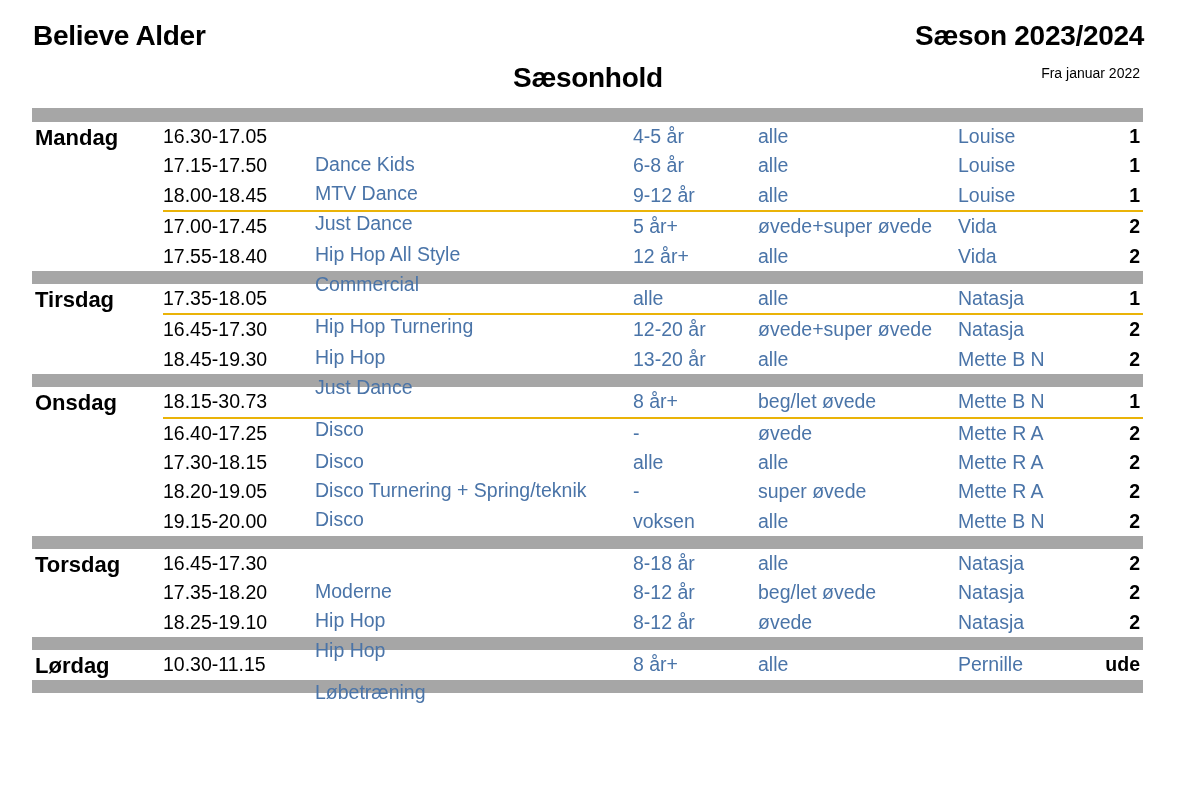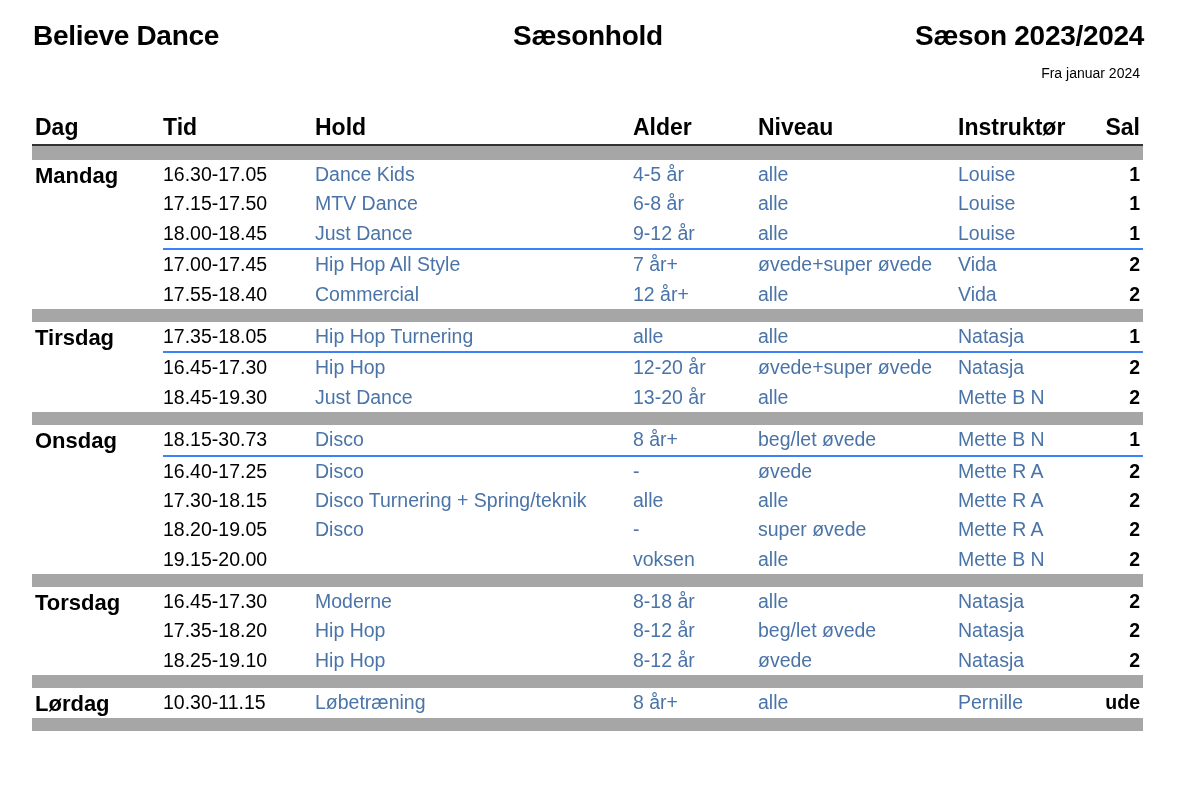--- a/index.html
+++ b/index.html
@@ -1,64 +1,55 @@
 <!DOCTYPE html>
 <html><head>
 <meta charset="utf-8">
 <style>
   html, body { margin: 0; padding: 0; background: #ffffff; }
   body { width: 1187px; height: 785px; position: relative; overflow: hidden;
          font-family: "Liberation Sans", "DejaVu Sans", sans-serif; color: #000; }
   .title { position: absolute; top: 20px; font-size: 28px; font-weight: bold; letter-spacing: -0.3px; }
   #t-left { left: 33px; }
-  #t-center { left: 513px; }
+  #t-center { left: 513px; margin-top: 42px; }
   #t-right { right: 43px; margin-left: 36px; }
   .subtitle { position: absolute; top: 65px; right: 47px; font-size: 14px; }
   .table { position: absolute; left: 32px; top: 108px; width: 1111px; }
   .hdr { position: relative; height: 36px; border-bottom: 2px solid #333; }
   .hdr span { position: absolute; top: 6px; font-size: 23px; font-weight: bold; }
   .bar { height: 14px; background: #a6a6a6; }
   .bar.thin { height: 13px; }
   .group { position: relative; }
   .row { position: relative; height: 29.4px; font-size: 19.5px; text-decoration: underline; }
   .row span { position: absolute; top: 3px; white-space: nowrap; }
   .row .blue { color: #4a74a8; }
   .row .sal { right: 3px; font-weight: bold; }
-  .row.split { border-top: 2px solid #3b82f6; margin-left: 131px; }
+  .row.split { border-top: 2px solid #eab308; margin-left: 131px; }
   .row.split span { }
   .day { position: absolute; left: 3px; top: 3px; font-size: 22px; font-weight: bold; }
   .c-tid { left: 131px; }
-  .c-hold { left: 283px; }
+  .c-hold { left: 283px; margin-top: 28px; }
   .c-alder { left: 601px; }
   .c-niveau { left: 726px; }
   .c-instr { left: 926px; }
   .row.split .c-tid { left: 0px; }
   .row.split .c-hold { left: 152px; }
   .row.split .c-alder { left: 470px; }
   .row.split .c-niveau { left: 595px; text-align: center; }
   .row.split .c-instr { left: 795px; }
 </style>
 </head>
 <body>
 
-<div id="t-left" class="title">Believe Dance</div>
+<div id="t-left" class="title">Believe Alder</div>
 <div id="t-center" class="title">Sæsonhold</div>
 <div id="t-right" class="title">Sæson 2023/2024</div>
-<div class="subtitle">Fra januar 2024</div>
+<div class="subtitle">Fra januar 2022</div>
 
 <div class="table">
-  <div class="hdr">
-    <span style="left:3px">Dag</span>
-    <span style="left:131px">Tid</span>
-    <span style="left:283px">Hold</span>
-    <span style="left:601px">Alder</span>
-    <span style="left:726px">Niveau</span>
-    <span style="left:926px">Instruktør</span>
-    <span style="right:3px">Sal</span>
-  </div>
   <div class="bar"></div>
   <div id="body">
       <div class="group">
         <div class="day">Mandag</div>
         <div class="row">
           <span class="c-tid">16.30-17.05</span>
           <span class="c-hold blue">Dance Kids</span>
           <span class="c-alder blue">4-5 år</span>
           <span class="c-niveau blue">alle</span>
           <span class="c-instr blue">Louise</span>
@@ -76,21 +67,21 @@
           <span class="c-tid">18.00-18.45</span>
           <span class="c-hold blue">Just Dance</span>
           <span class="c-alder blue">9-12 år</span>
           <span class="c-niveau blue">alle</span>
           <span class="c-instr blue">Louise</span>
           <span class="sal">1</span>
         </div>
         <div class="row split">
           <span class="c-tid">17.00-17.45</span>
           <span class="c-hold blue">Hip Hop All Style</span>
-          <span class="c-alder blue">7 år+</span>
+          <span class="c-alder blue">5 år+</span>
           <span class="c-niveau blue">øvede+super øvede</span>
           <span class="c-instr blue">Vida</span>
           <span class="sal">2</span>
         </div>
         <div class="row">
           <span class="c-tid">17.55-18.40</span>
           <span class="c-hold blue">Commercial</span>
           <span class="c-alder blue">12 år+</span>
           <span class="c-niveau blue">alle</span>
           <span class="c-instr blue">Vida</span>

